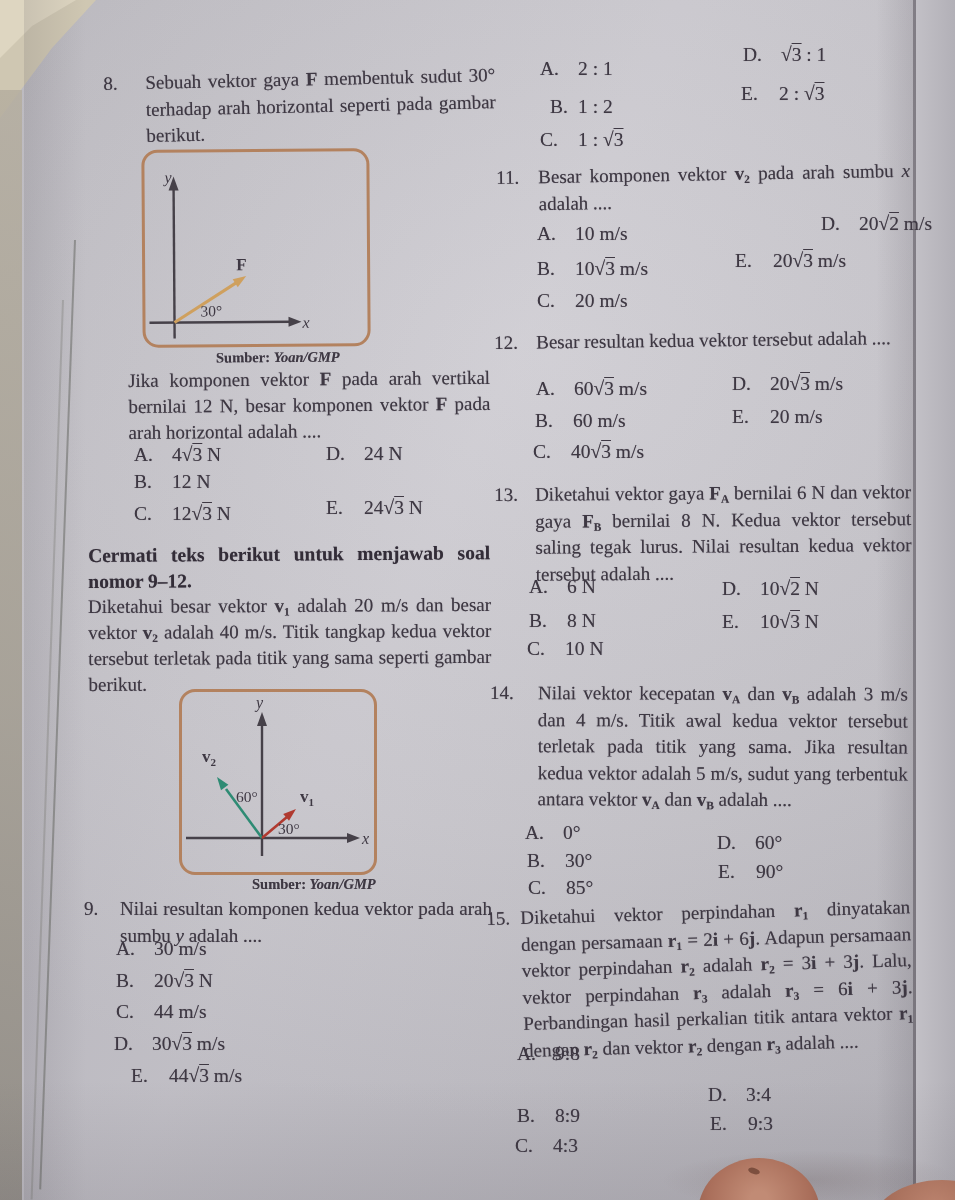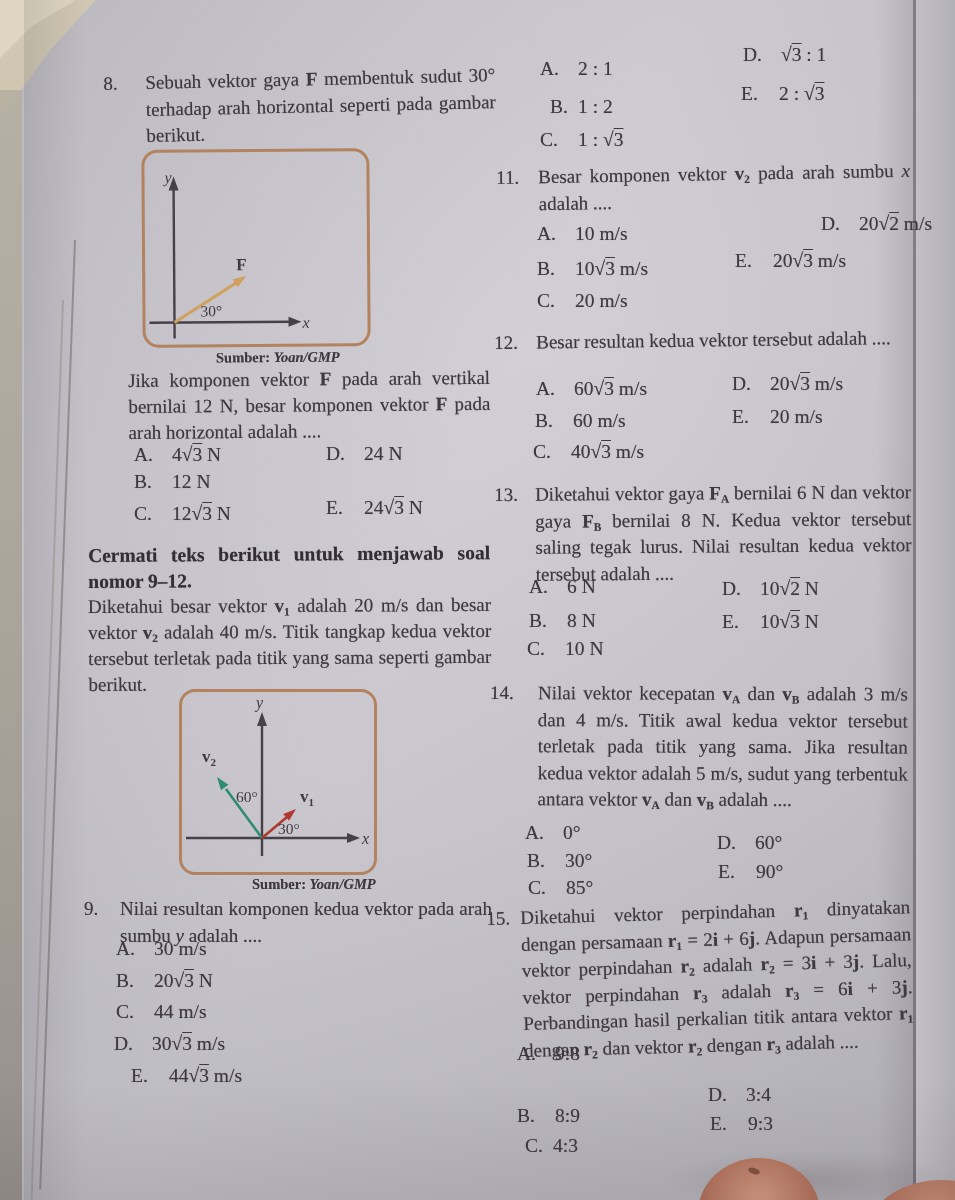--- a/index.html
+++ b/index.html
@@ -274,21 +274,21 @@
   </div>
   <div class="opt" style="left:708px;top:1084px;">
     <span class="olet">D.</span><span class="fmt">3:4</span>
   </div>
   <div class="opt" style="left:517px;top:1105px;">
     <span class="olet">B.</span><span class="fmt">8:9</span>
   </div>
   <div class="opt" style="left:710px;top:1113px;">
     <span class="olet">E.</span><span class="fmt">9:3</span>
   </div>
-  <div class="opt" style="left:515px;top:1135px;text-align:center;">
+  <div class="opt" style="left:515px;top:1135px;">
     <span class="olet">C.</span><span class="fmt">4:3</span>
   </div>
 
   <div class="finger-shadow"></div>
   <div class="finger f1"></div>
   <div class="finger f2"></div>
 
 </div>
 
 </body></html>

